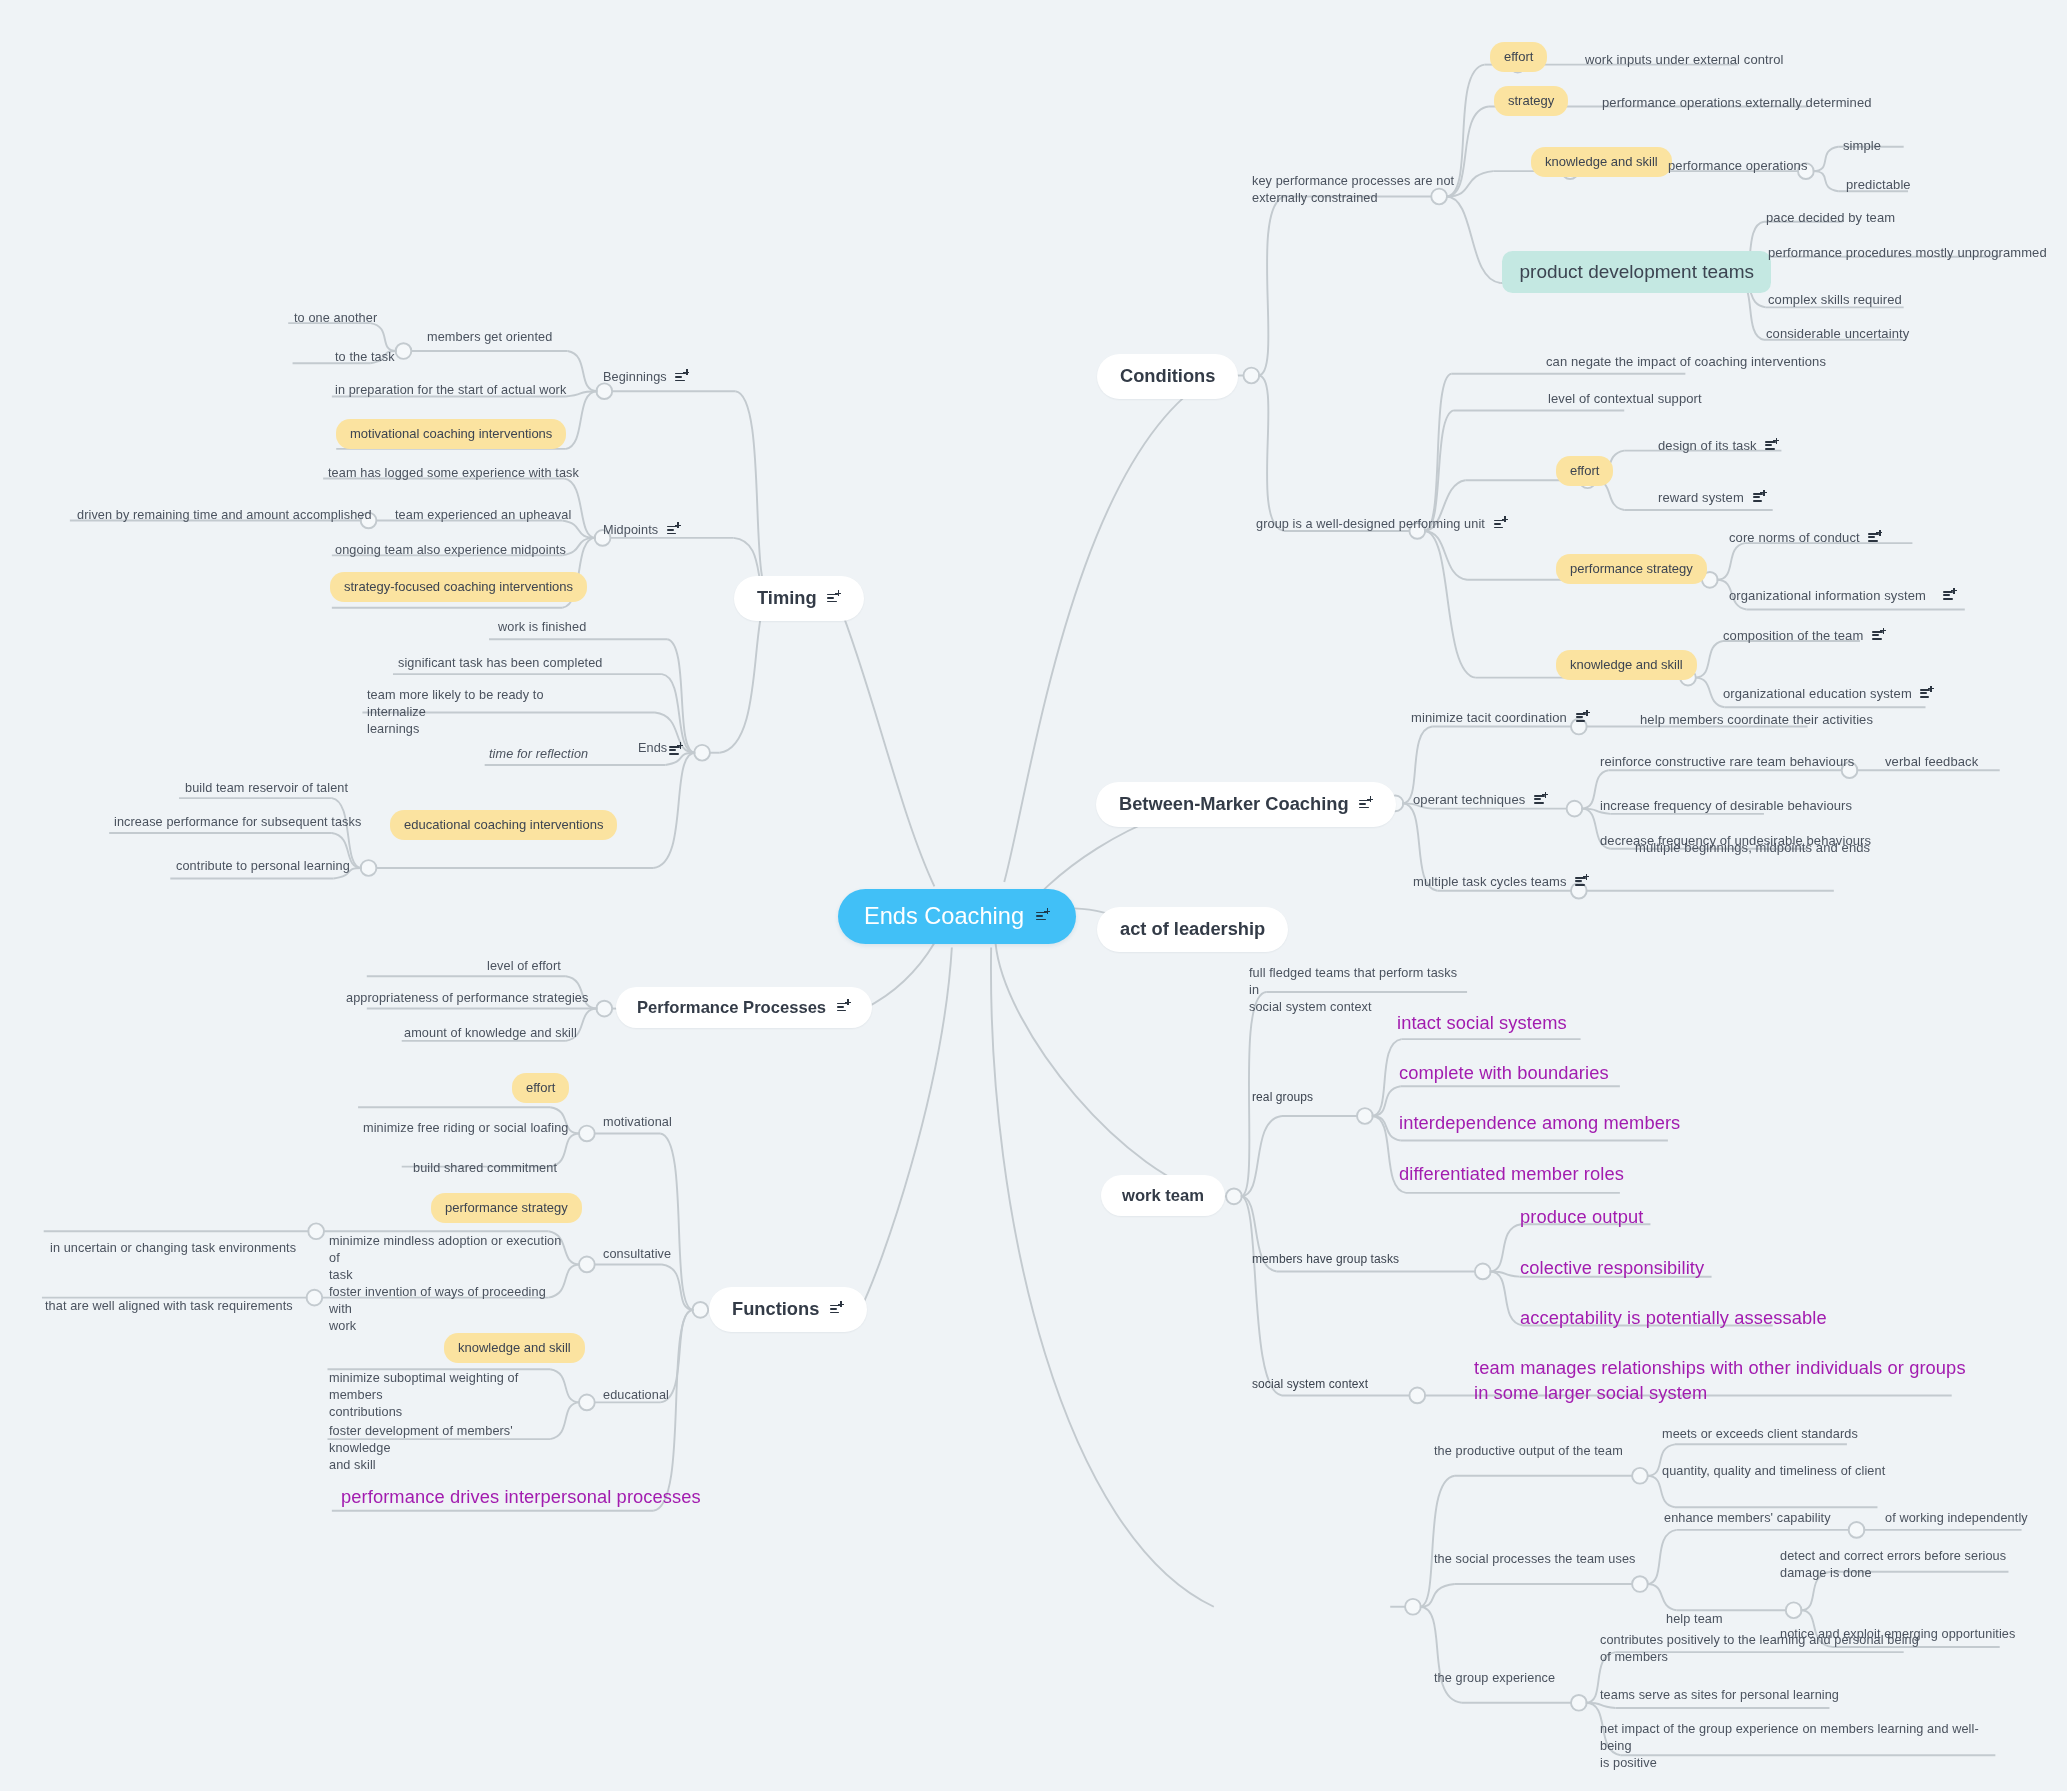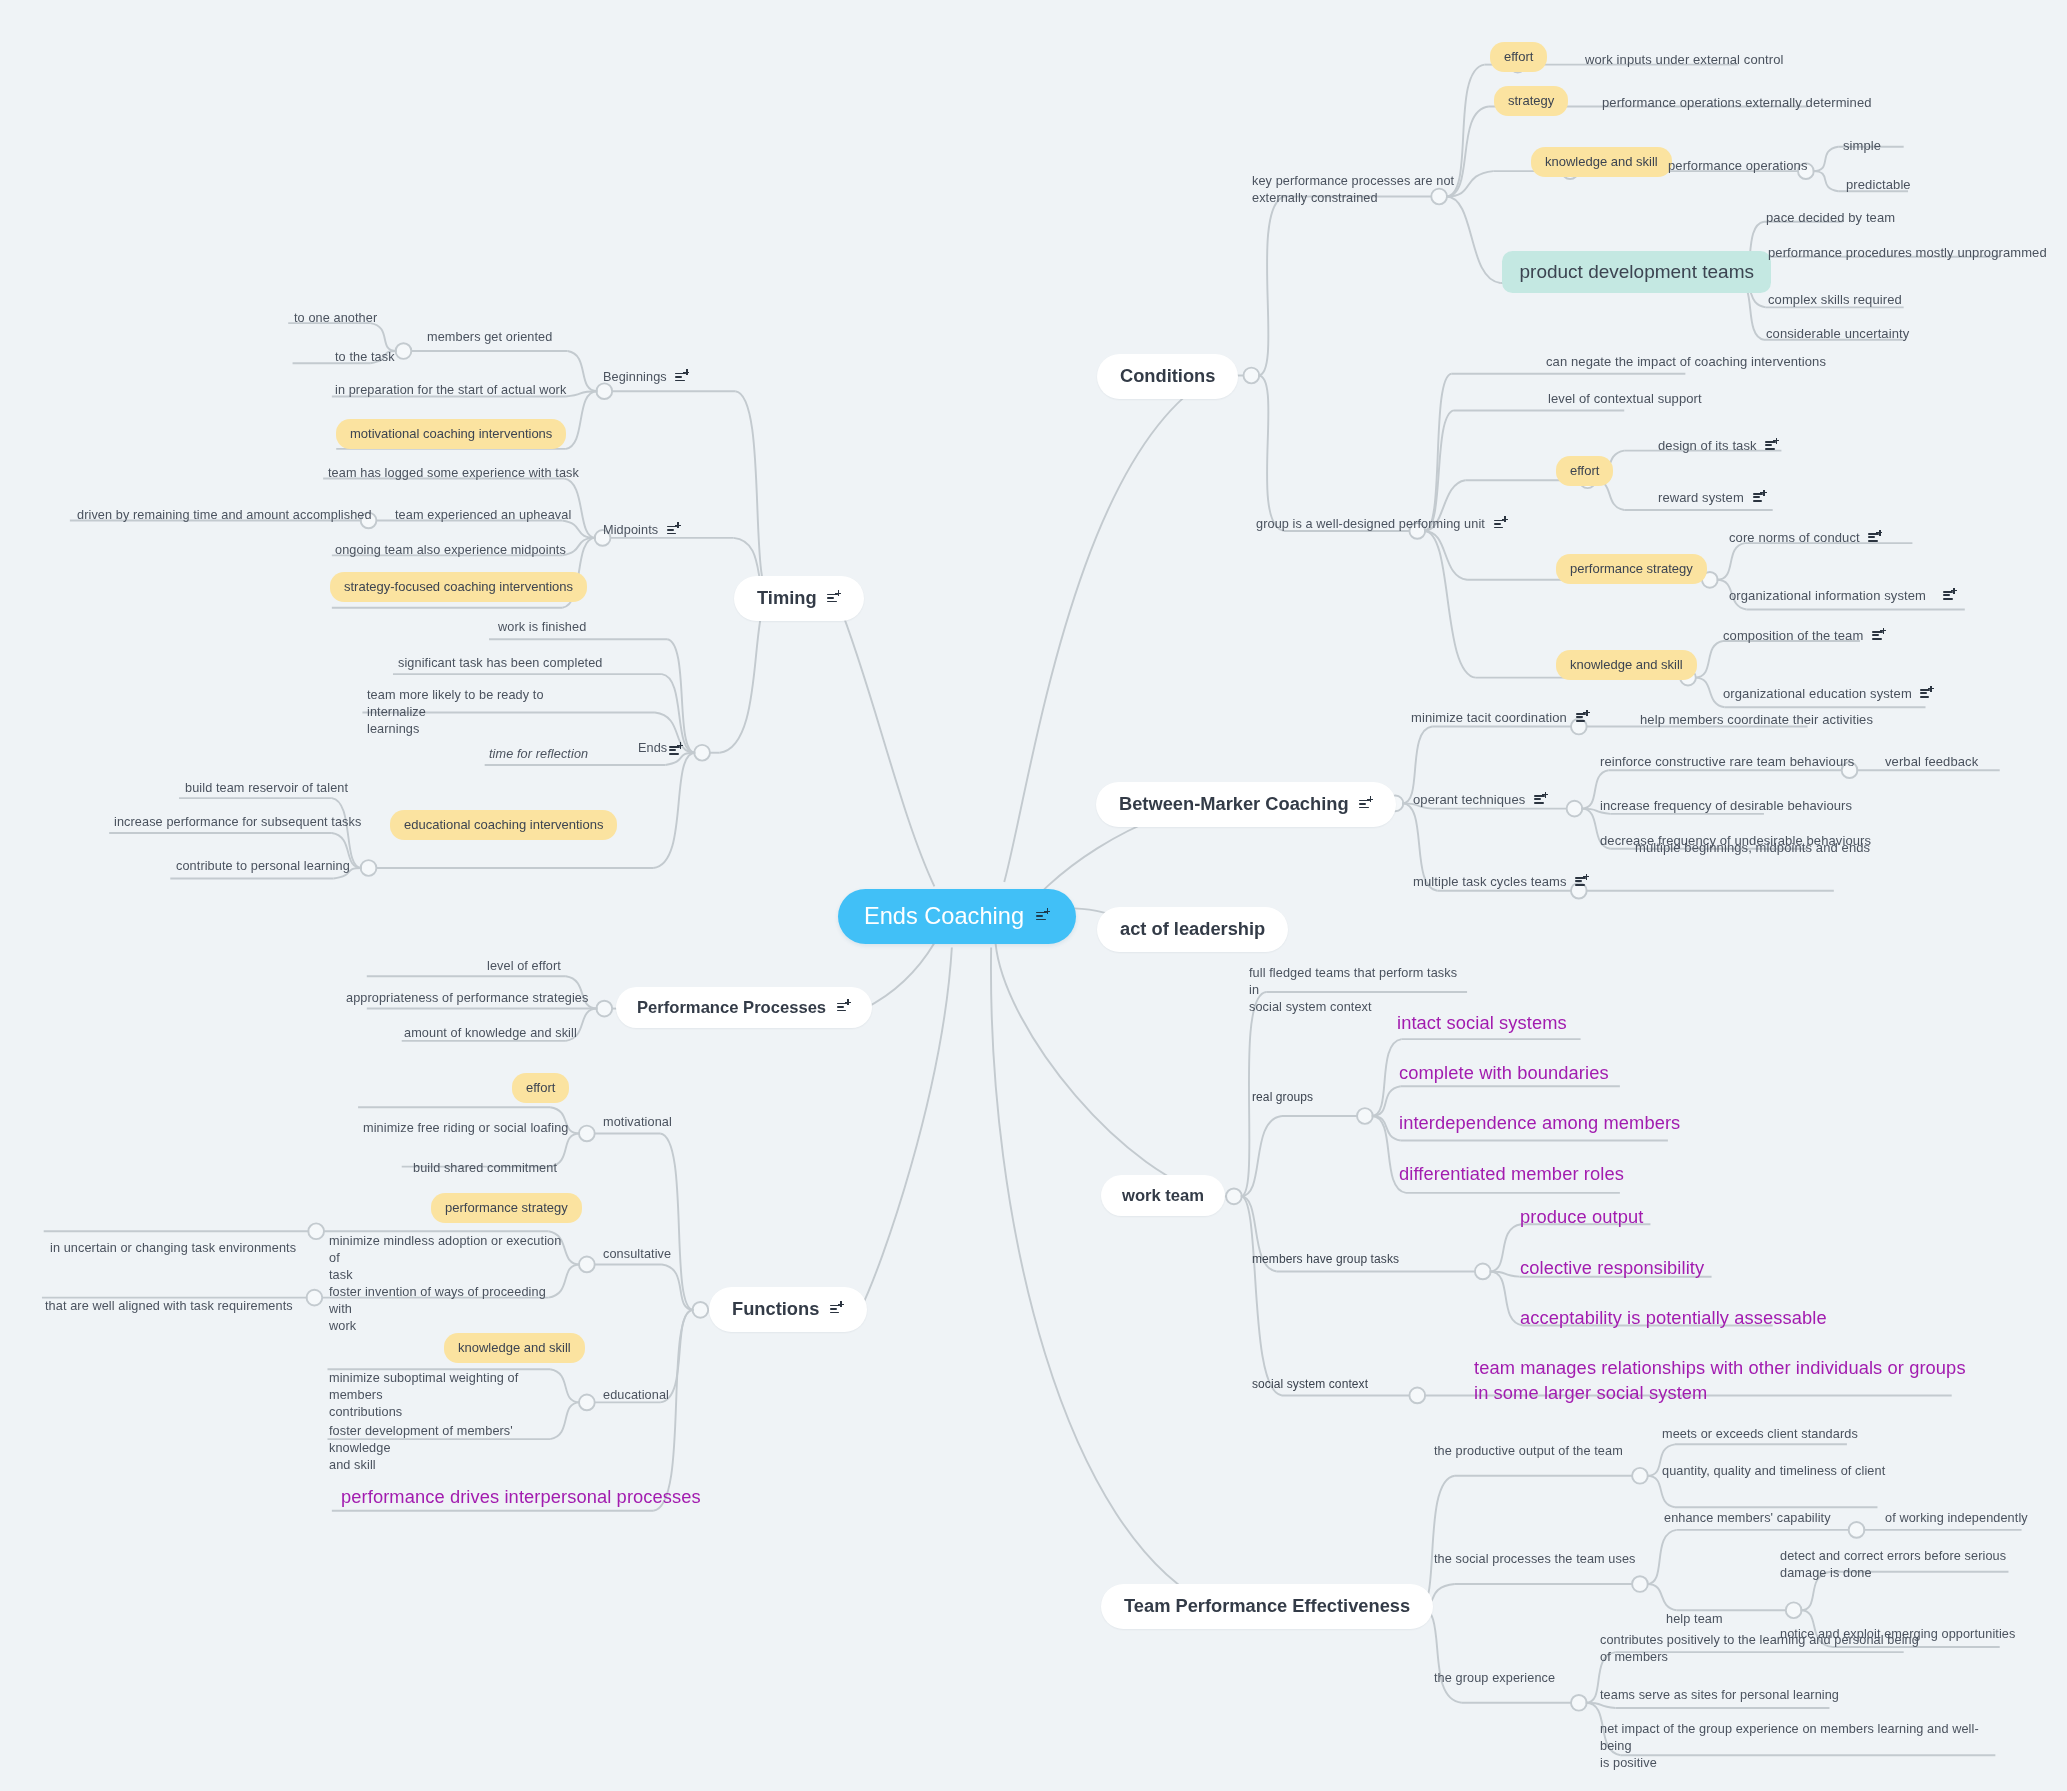--- a/index.html
+++ b/index.html
@@ -349,23 +349,20 @@
 </div>
 
 <div class="node pill" style="left:1097px;top:907px;">
   <span>act of leadership</span>
 </div>
 
 <div class="node pill small" style="left:1101px;top:1175px;">
   <span>work team</span>
 </div>
 
-<div class="node pill" style="left:1101px;top:1584px;">
-  <span>Team Performance Effectiveness</span>
-</div>
 
 <div class="node pill" style="left:734px;top:576px;">
   <span>Timing</span>
   <span class="note-ico"><i></i><i></i><i></i><b></b></span>
 </div>
 
 <div class="node pill small" style="left:616px;top:987px;">
   <span>Performance Processes</span>
   <span class="note-ico"><i></i><i></i><i></i><b></b></span>
 </div>

